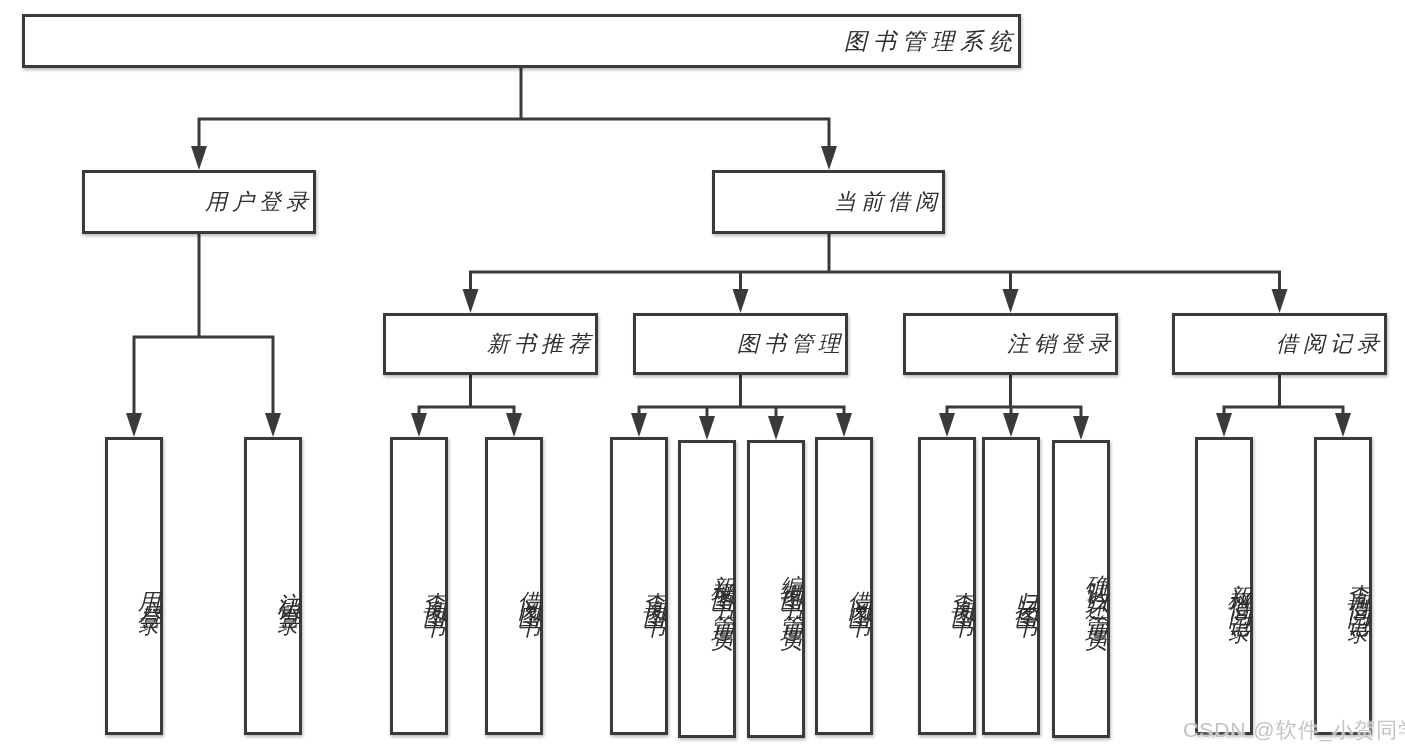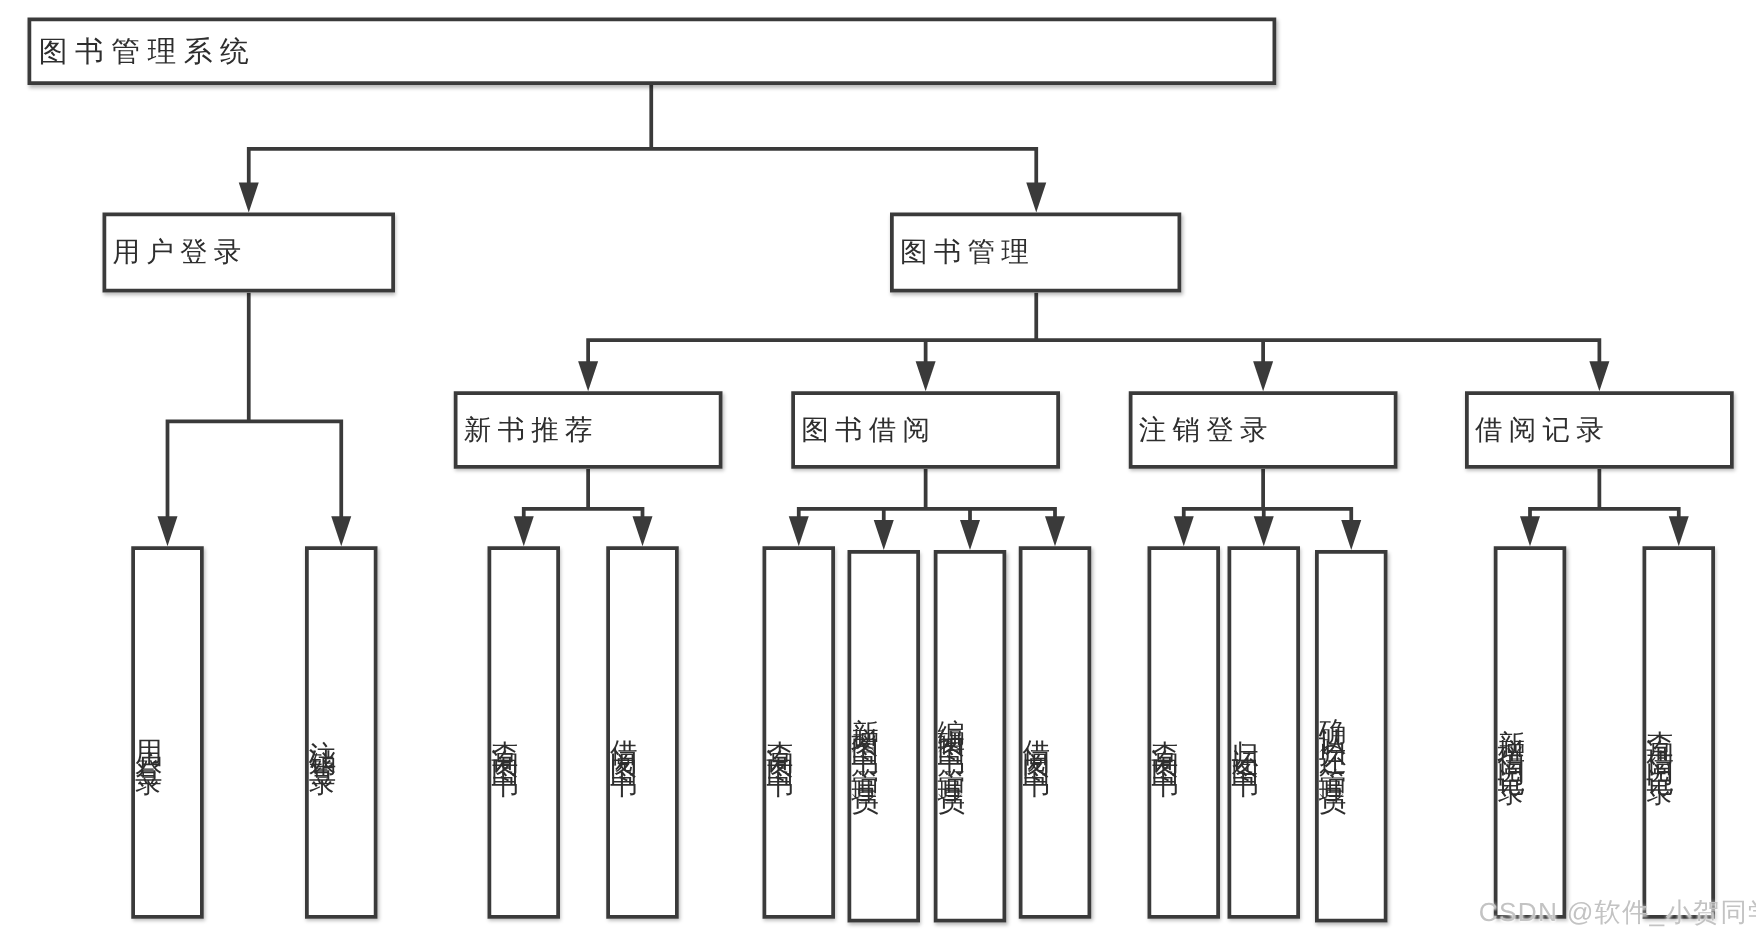--- a/index.html
+++ b/index.html
@@ -7,22 +7,23 @@
     position:relative;width:1405px;height:747px;background:var(--background,#fff);
     font-family:"Liberation Sans","DejaVu Sans",sans-serif;color:var(--text,#2e2e2e);
     overflow:hidden;
   }
   .connectors{position:absolute;left:0;top:0;width:1405px;height:747px;}
   .connectors path{stroke:var(--line,#3a3a3a);stroke-width:3;fill:none;}
   .connectors polygon{fill:var(--line,#3a3a3a);stroke:none;}
   .box{
     position:absolute;box-sizing:border-box;background:var(--background,#fff);
     border:3px solid var(--line,#3a3a3a);
-    display:flex;align-items:center;justify-content:flex-start;
+    display:flex;align-items:center;justify-content:flex-end;
     box-shadow:1px 2px 3px rgba(0,0,0,.28);
+    font-style:italic;
   }
   .htext{font-size:22px;letter-spacing:5px;margin-left:5px;white-space:nowrap;}
   .root-label{font-size:23px;letter-spacing:6px;margin-left:6px;}
   .vtext{
     writing-mode:vertical-rl;text-orientation:mixed;
     font-size:22px;letter-spacing:8px;margin-top:8px;line-height:1;white-space:nowrap;
   }
   .watermark{
     position:absolute;left:1183px;top:716px;z-index:10;
     font-size:21px;letter-spacing:1px;color:var(--watermark,#c3c3c3);
@@ -66,28 +67,28 @@
   </svg>
 
   <div class="box" style="left:22px;top:14px;width:999px;height:54px">
     <span class="htext root-label">图书管理系统</span>
   </div>
 
   <div class="box" style="left:82px;top:170px;width:234px;height:64px">
     <span class="htext">用户登录</span>
   </div>
   <div class="box" style="left:712px;top:170px;width:233px;height:64px">
-    <span class="htext">图书管理</span>
+    <span class="htext">当前借阅</span>
   </div>
 
-  <div class="box" style="left:363px;top:313px;width:215px;height:62px">
+  <div class="box" style="left:383px;top:313px;width:215px;height:62px">
     <span class="htext">新书推荐</span>
   </div>
   <div class="box" style="left:633px;top:313px;width:215px;height:62px">
-    <span class="htext">图书借阅</span>
+    <span class="htext">图书管理</span>
   </div>
   <div class="box" style="left:903px;top:313px;width:215px;height:62px">
     <span class="htext">注销登录</span>
   </div>
   <div class="box" style="left:1172px;top:313px;width:215px;height:62px">
     <span class="htext">借阅记录</span>
   </div>
 
   <div class="box" style="left:105px;top:437px;width:58px;height:298px">
     <span class="vtext">用户登录</span>

